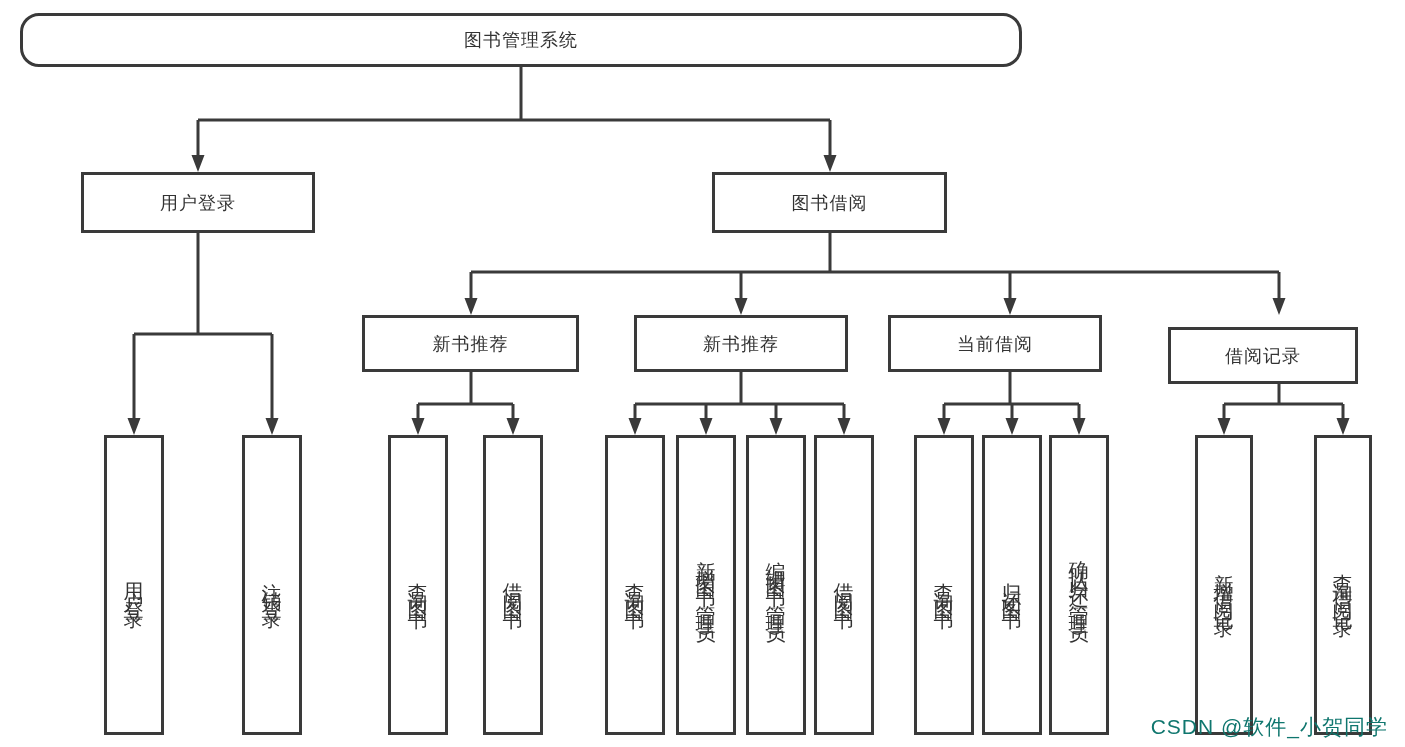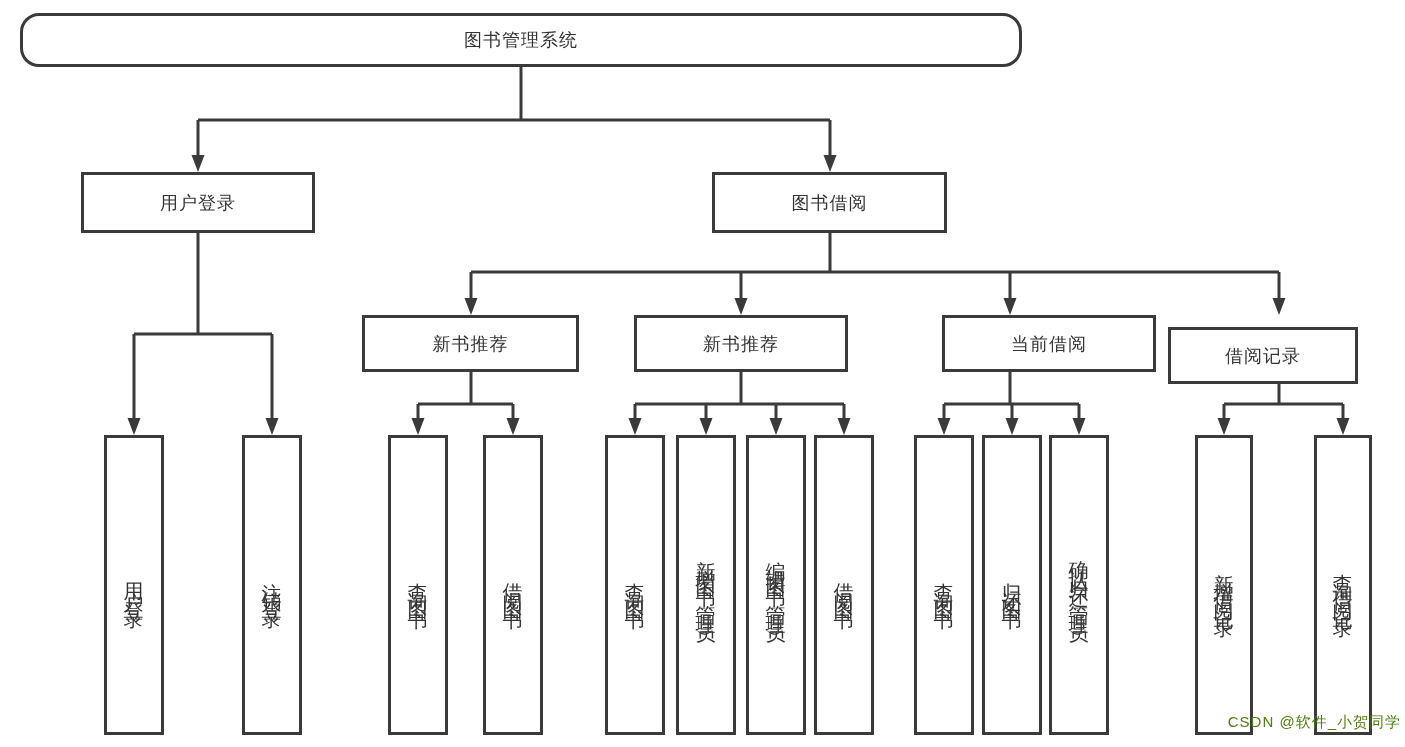--- a/index.html
+++ b/index.html
@@ -36,23 +36,23 @@
   svg.connectors {
     position: absolute;
     left: 0;
     top: 0;
     z-index: 1;
     pointer-events: none;
   }
   .watermark {
     position: absolute;
     top: 713px;
-    right: 4px;
-    font-size: 15px;
-    color: #4d7c0f;
+    right: 17px;
+    font-size: 21px;
+    color: #0f766e;
     letter-spacing: 1px;
     z-index: 5;
     white-space: nowrap;
   }
 </style>
 </head>
 <body>
 
 <div class="canvas">
 
@@ -88,21 +88,21 @@
   <div class="node hnode" style="left:712px; top:172px; width:235px; height:61px;">
     <span class="label">图书借阅</span>
   </div>
 
   <div class="node hnode" style="left:362px; top:315px; width:217px; height:57px;">
     <span class="label">新书推荐</span>
   </div>
   <div class="node hnode" style="left:634px; top:315px; width:214px; height:57px;">
     <span class="label">新书推荐</span>
   </div>
-  <div class="node hnode" style="left:942px; top:315px; width:214px; height:57px;">
+  <div class="node hnode" style="left:888px; top:315px; width:214px; height:57px;">
     <span class="label">当前借阅</span>
   </div>
   <div class="node hnode" style="left:1168px; top:315px; width:190px; height:57px;margin-top:12px;">
     <span class="label">借阅记录</span>
   </div>
 
   <div class="node vnode" style="left:104px; top:435px; width:60px; height:300px;">
     <span class="label">用户登录</span>
   </div>
   <div class="node vnode" style="left:242px; top:435px; width:60px; height:300px;">

